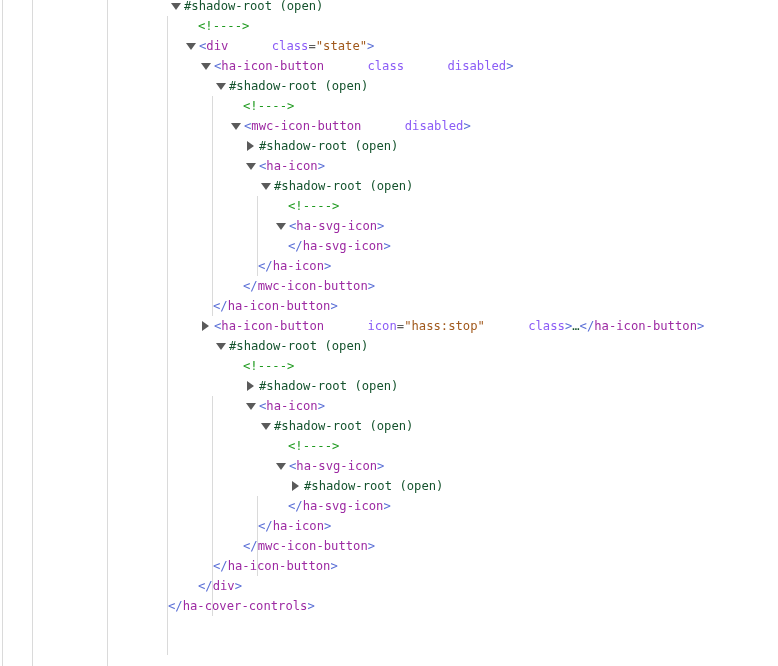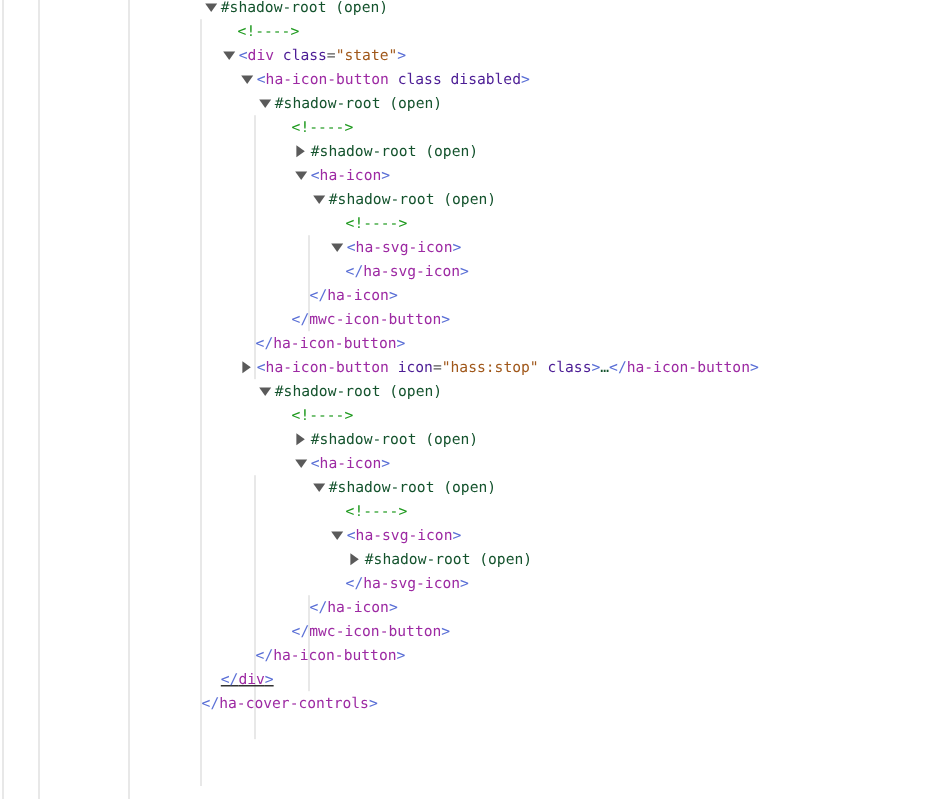--- a/index.html
+++ b/index.html
@@ -29,21 +29,21 @@
     border-left: 5px solid transparent; border-right: 5px solid transparent;
     border-top: 7px solid #5a5a5a;
   }
   .tri.closed::before {
     content: ""; position: absolute; left: 2px; top: 0px;
     border-top: 5px solid transparent; border-bottom: 5px solid transparent;
     border-left: 7px solid #5a5a5a;
   }
   .punct { color: #5a6fd6; }
   .tag { color: #9d2aa3; text-align: right; }
-  .attr { color: #4c1d95; }
+  .attr { color: #8b5cf6; margin-left: 36px; }
   .val { color: #a0581b; }
   .eq { color: #5a5a5a; }
   .sr { color: #14532d; text-align: right; }
   .comment { color: #1f9a1f; }
   .dollar { color: #a8a8a8; font-style: italic; }
   .dim { color: #a8a8a8; }
 </style>
 </head>
 <body>
 
@@ -68,20 +68,23 @@
       <div class="content" style="left: 185px;"><span class="tri open"></span><span class="punct">&lt;</span><span class="tag">div</span> <span class="attr">class</span><span class="eq">=</span><span class="val">"state"</span><span class="punct">&gt;</span></div>
     </div>
     <div class="row">
       <div class="content" style="left: 200px;"><span class="tri open"></span><span class="punct">&lt;</span><span class="tag">ha-icon-button</span> <span class="attr">class</span> <span class="attr">disabled</span><span class="punct">&gt;</span></div>
     </div>
     <div class="row">
       <div class="content" style="left: 215px;"><span class="tri open"></span><span class="sr">#shadow-root (open)</span></div>
     </div>
     <div class="row">
       <div class="content" style="left: 243px;"><span class="comment">&lt;!----&gt;</span></div>
+    </div>
+    <div class="row">
+      <div class="content" style="left: 230px;"><span class="tri open"></span><span class="punct">&lt;</span><span class="tag">mwc-icon-button</span> <span class="attr">disabled</span><span class="punct">&gt;</span></div>
     </div>
     <div class="row">
       <div class="content" style="left: 245px;"><span class="tri closed"></span><span class="sr">#shadow-root (open)</span></div>
     </div>
     <div class="row">
       <div class="content" style="left: 245px;"><span class="tri open"></span><span class="punct">&lt;</span><span class="tag">ha-icon</span><span class="punct">&gt;</span></div>
     </div>
     <div class="row">
       <div class="content" style="left: 260px;"><span class="tri open"></span><span class="sr">#shadow-root (open)</span></div>
     </div>
@@ -136,18 +139,18 @@
     <div class="row">
       <div class="content" style="left: 258px;"><span class="punct">&lt;/</span><span class="tag">ha-icon</span><span class="punct">&gt;</span></div>
     </div>
     <div class="row">
       <div class="content" style="left: 243px;"><span class="punct">&lt;/</span><span class="tag">mwc-icon-button</span><span class="punct">&gt;</span></div>
     </div>
     <div class="row">
       <div class="content" style="left: 213px;"><span class="punct">&lt;/</span><span class="tag">ha-icon-button</span><span class="punct">&gt;</span></div>
     </div>
     <div class="row">
-      <div class="content" style="left: 184px; text-decoration: underline;"><span class="punct">&lt;/</span><span class="tag">div</span><span class="punct">&gt;</span></div>
+      <div class="content" style="left: 198px;"><span class="punct">&lt;/</span><span class="tag">div</span><span class="punct">&gt;</span></div>
     </div>
     <div class="row">
       <div class="content" style="left: 168px;"><span class="punct">&lt;/</span><span class="tag">ha-cover-controls</span><span class="punct">&gt;</span></div>
     </div>
   </div>
 
 </body></html>

